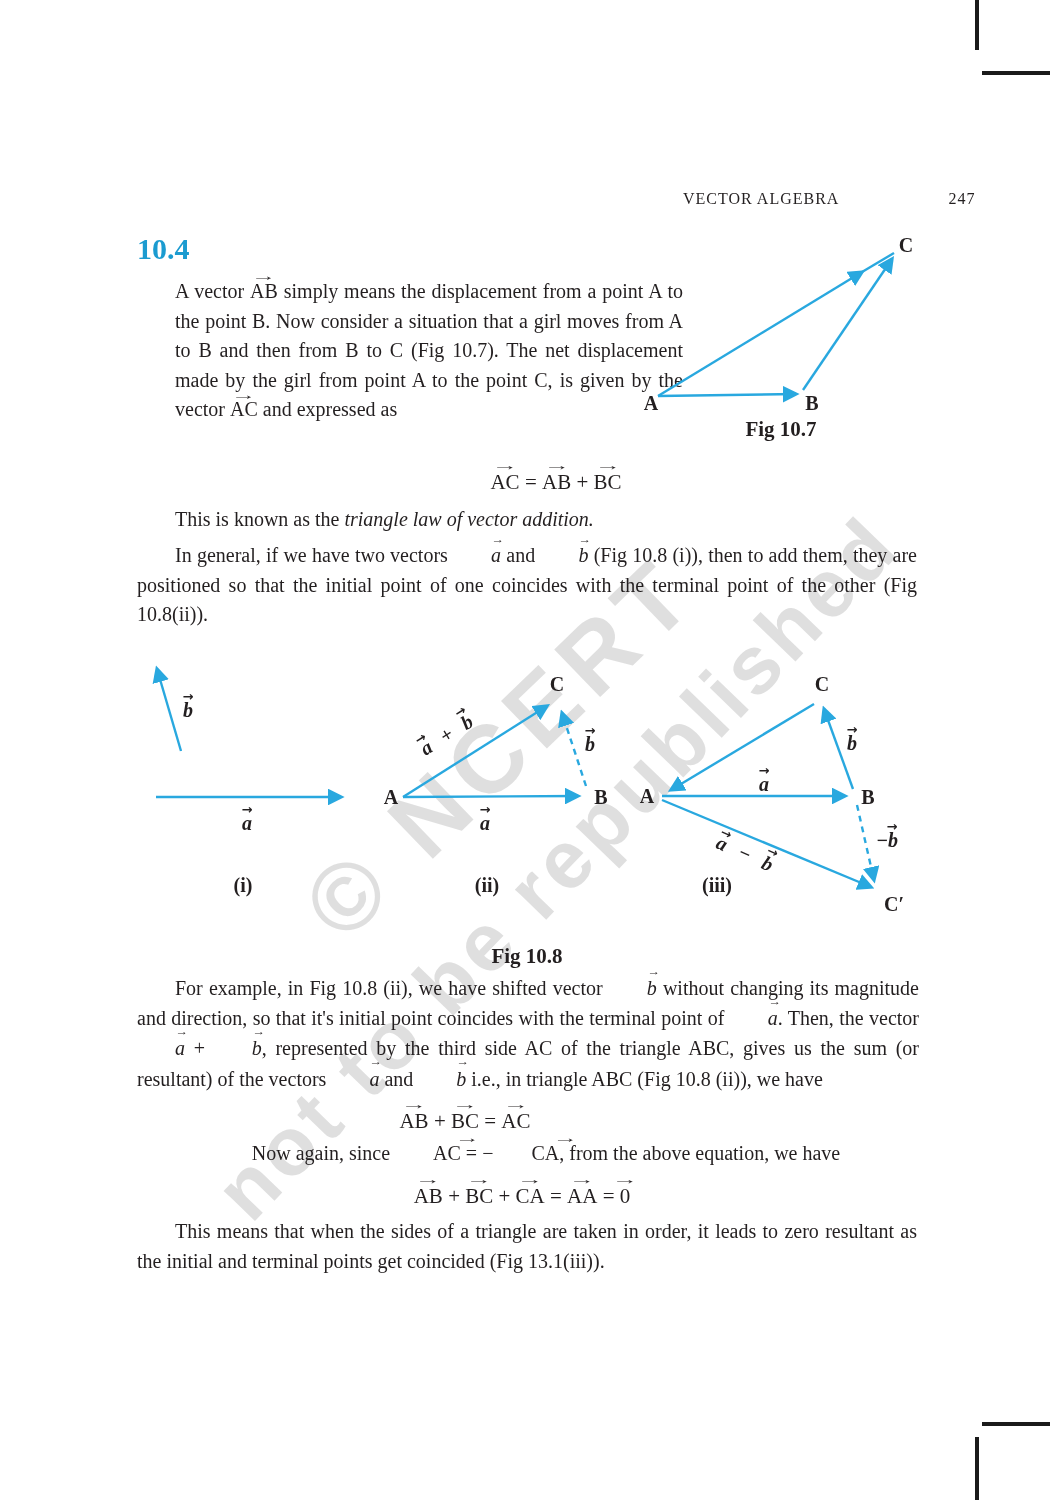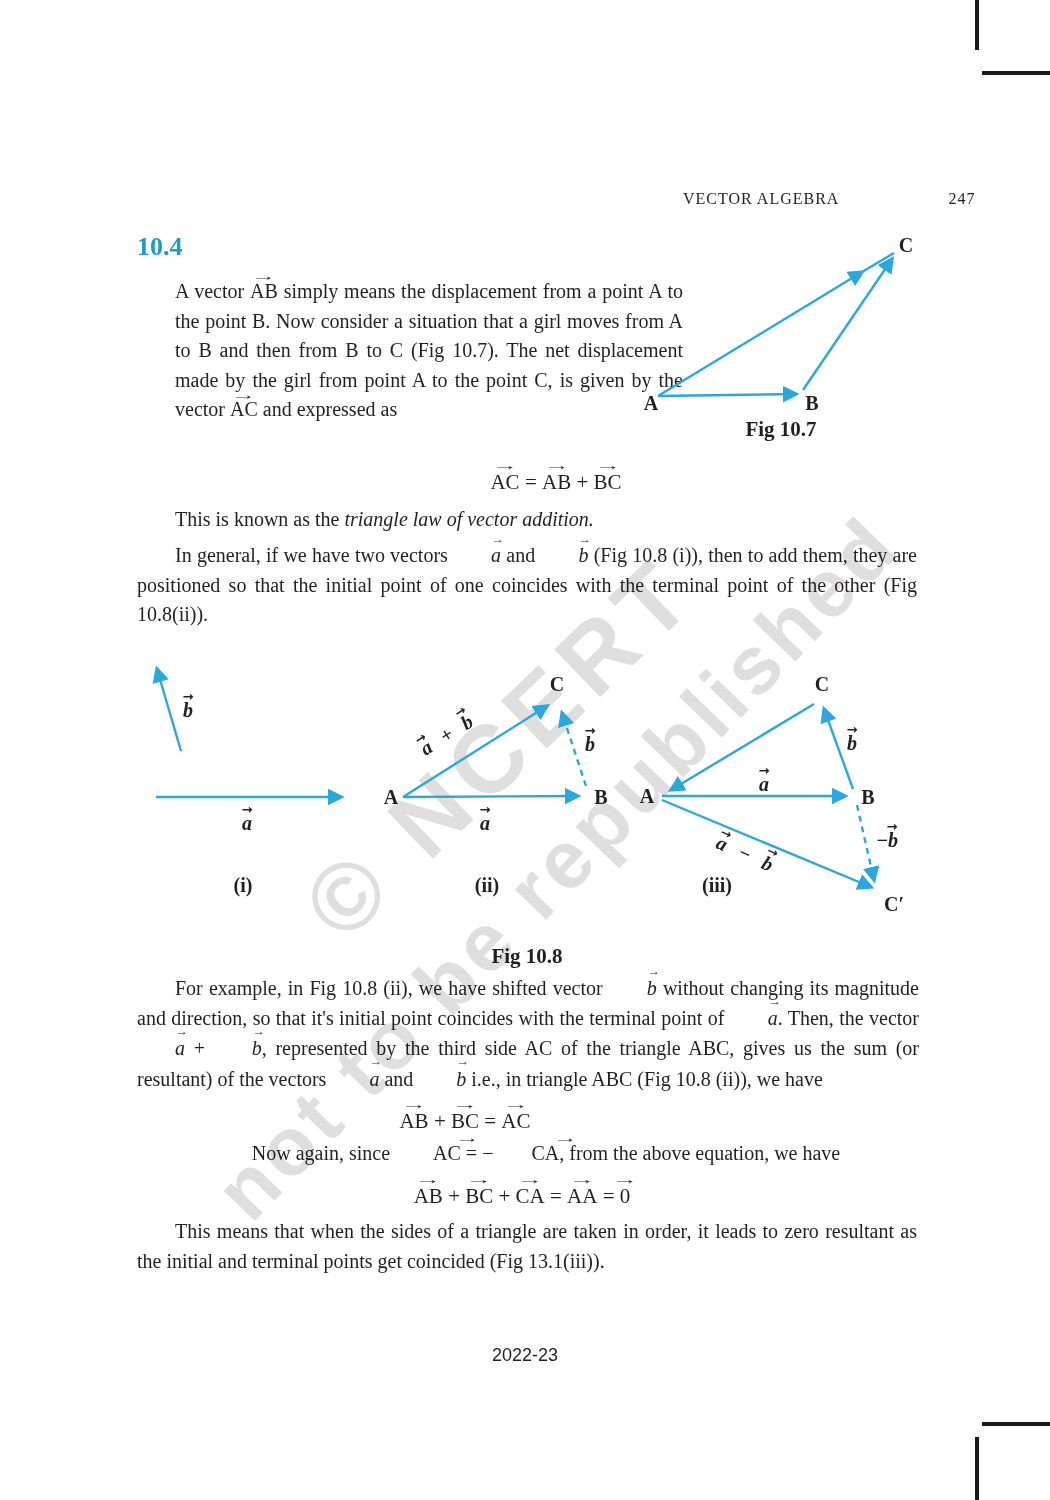--- a/index.html
+++ b/index.html
@@ -14,21 +14,21 @@
        transform:translate(-50%,-50%) rotate(-46deg);}
   
   .crop{position:absolute;background:#1a1a1a;z-index:3;}
   #crop-tr-v{left:975px;top:0;width:4px;height:50px;}
   #crop-tr-h{left:982px;top:71px;width:68px;height:4px;}
   #crop-br-h{left:982px;top:1422px;width:68px;height:4px;}
   #crop-br-v{left:975px;top:1437px;width:4px;height:63px;}
   
   .hdr{position:absolute;top:190px;left:683px;font-size:16px;letter-spacing:1px;
        display:flex;gap:109px;z-index:2;}
-  .sec{position:absolute;top:232px;left:137px;font-size:26px;font-weight:bold;
+  .sec{position:absolute;top:232px;left:137px;font-size:30px;font-weight:bold;
        color:#1b9bd0;display:flex;gap:14px;z-index:2;}
   
   .para{position:absolute;font-size:20px;line-height:29.6px;text-align:justify;z-index:2;}
   #para-intro{top:277px;left:137px;width:508px;margin-left:38px;}
   #para-law{top:505px;left:137px;width:780px;text-indent:38px;text-align:left;}
   #para-general{top:541px;left:137px;width:780px;text-indent:38px;}
   #para-example{top:973px;left:137px;width:782px;text-indent:38px;line-height:30.2px;}
   #para-again{top:1139px;left:137px;width:780px;text-indent:38px;text-align:center;}
   #para-zero{top:1217px;left:137px;width:780px;text-indent:38px;}
   
@@ -172,15 +172,14 @@
   <div class="para" id="para-example">For example, in Fig 10.8 (ii), we have shifted vector <span class="vec vit"><span class="arr">→</span><span class="base">b</span></span> without changing its magnitude and direction, so that it's initial point coincides with the terminal point of <span class="vec vit"><span class="arr">→</span><span class="base">a</span></span>. Then, the vector <span class="vec vit"><span class="arr">→</span><span class="base">a</span></span> + <span class="vec vit"><span class="arr">→</span><span class="base">b</span></span>, represented by the third side AC of the triangle ABC, gives us the sum (or resultant) of the vectors <span class="vec vit"><span class="arr">→</span><span class="base">a</span></span> and <span class="vec vit"><span class="arr">→</span><span class="base">b</span></span> i.e., in triangle ABC (Fig 10.8 (ii)), we have</div>
 
   <div class="eq" id="eq2"><span class="vec"><span class="arr">→</span><span class="base">AB</span></span> + <span class="vec"><span class="arr">→</span><span class="base">BC</span></span> = <span class="vec"><span class="arr">→</span><span class="base">AC</span></span></div>
 
   <div class="para" id="para-again">Now again, since <span class="vec"><span class="arr">→</span><span class="base">AC</span></span> = −<span class="vec"><span class="arr">→</span><span class="base">CA</span></span>, from the above equation, we have</div>
 
   <div class="eq" id="eq3"><span class="vec"><span class="arr">→</span><span class="base">AB</span></span> + <span class="vec"><span class="arr">→</span><span class="base">BC</span></span> + <span class="vec"><span class="arr">→</span><span class="base">CA</span></span> = <span class="vec"><span class="arr">→</span><span class="base">AA</span></span> = <span class="vec"><span class="arr">→</span><span class="base">0</span></span></div>
 
   <div class="para" id="para-zero">This means that when the sides of a triangle are taken in order, it leads to zero resultant as the initial and terminal points get coincided (Fig 13.1(iii)).</div>
 
-  <div class="footer">2022-23</div>
 
 </div>
 
 </body></html>

